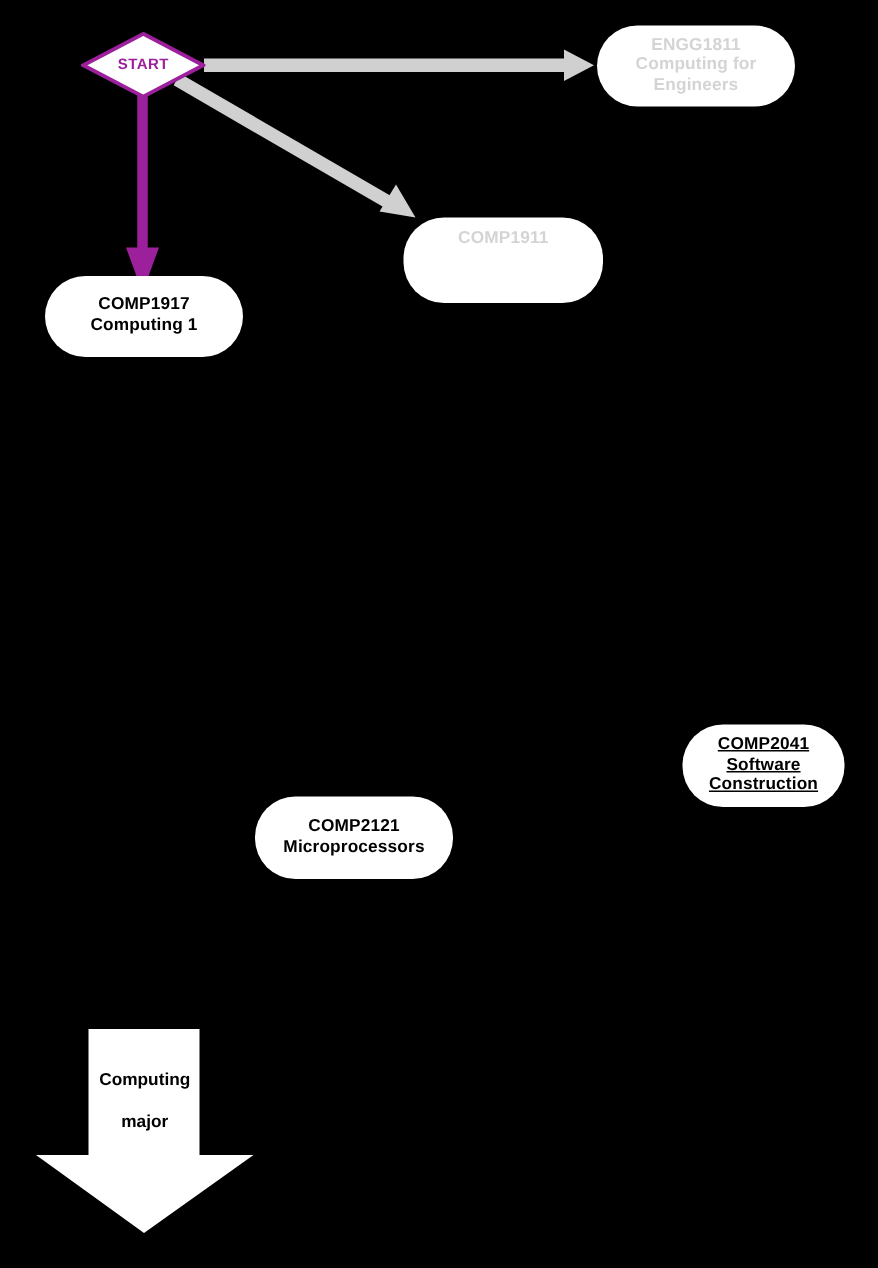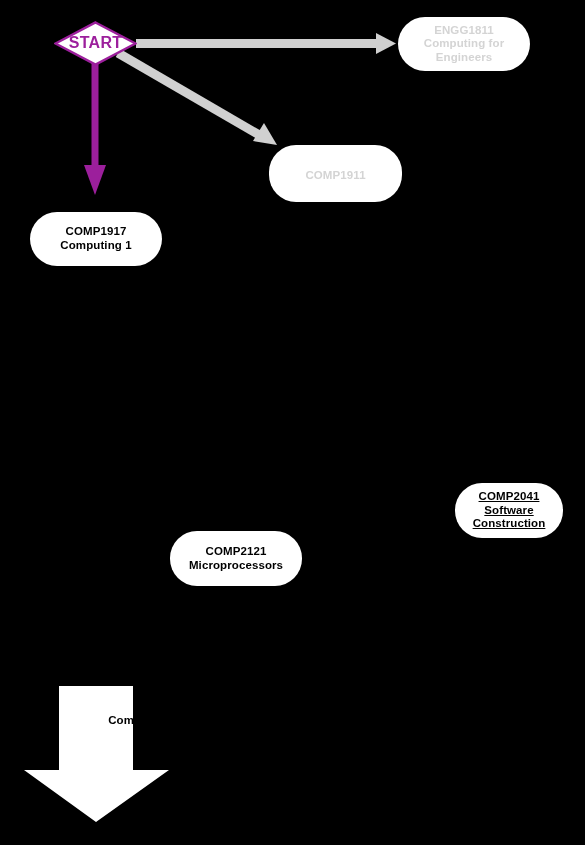--- a/index.html
+++ b/index.html
@@ -43,30 +43,30 @@
   .node.course {
     background: #ffffff;
     border-radius: 27px;
     color: #000000;
   }
   .node.course.dim {
     color: #d4d4d4;
   }
   .node.course.toptext {
     justify-content: flex-start;
-    padding-top: 24px;
+    padding-top: 8px;
   }
   .node-line {
     display: block;
     white-space: nowrap;
   }
   .node.start {
     background: transparent;
     color: #9c1f9c;
-    font-size: 16px;
+    font-size: 10px;
     letter-spacing: 0.3px;
     z-index: 6;
   }
   .diamond-shape {
     position: absolute;
     left: 0;
     top: 0;
     width: 100%;
     height: 100%;
   }
@@ -127,21 +127,21 @@
   <div class="node course dim" style="left:398px; top:17px; width:132px; height:54px;">
     <span class="node-line">ENGG1811</span>
     <span class="node-line">Computing for</span>
     <span class="node-line">Engineers</span>
   </div>
 
   <div class="node course dim toptext" style="left:269px; top:145px; width:133px; height:57px;">
     <span class="node-line">COMP1911</span>
   </div>
 
-  <div class="node course" style="left:30px; top:212px; width:132px; height:54px;">
+  <div class="node course" style="left:30px; top:184px; width:132px; height:54px;">
     <span class="node-line">COMP1917</span>
     <span class="node-line">Computing 1</span>
   </div>
 
 
   <div class="node course" style="left:170px; top:483px; width:132px; height:55px;margin-top:48px;">
     <span class="node-line">COMP2121</span>
     <span class="node-line">Microprocessors</span>
   </div>
 
@@ -150,19 +150,19 @@
     <span class="node-line">COMP2041</span>
     <span class="node-line">Software</span>
     <span class="node-line">Construction</span>
   </div>
 
 
   <div class="bigarrow" style="left:24px; top:686px; width:145px; height:137px;">
     <svg viewBox="0 0 145 137" width="145" height="137" aria-hidden="true">
       <polygon points="35,0 109,0 109,84 145,84 72,136 0,84 35,84" fill="#ffffff"></polygon>
     </svg>
-    <div class="bigarrow-label" style="top:28px;text-align:right;">
+    <div class="bigarrow-label" style="top:28px;">
       <span class="node-line">Computing</span><br>
       <span class="node-line">major</span>
     </div>
   </div>
 
 </div>
 
 </body></html>

